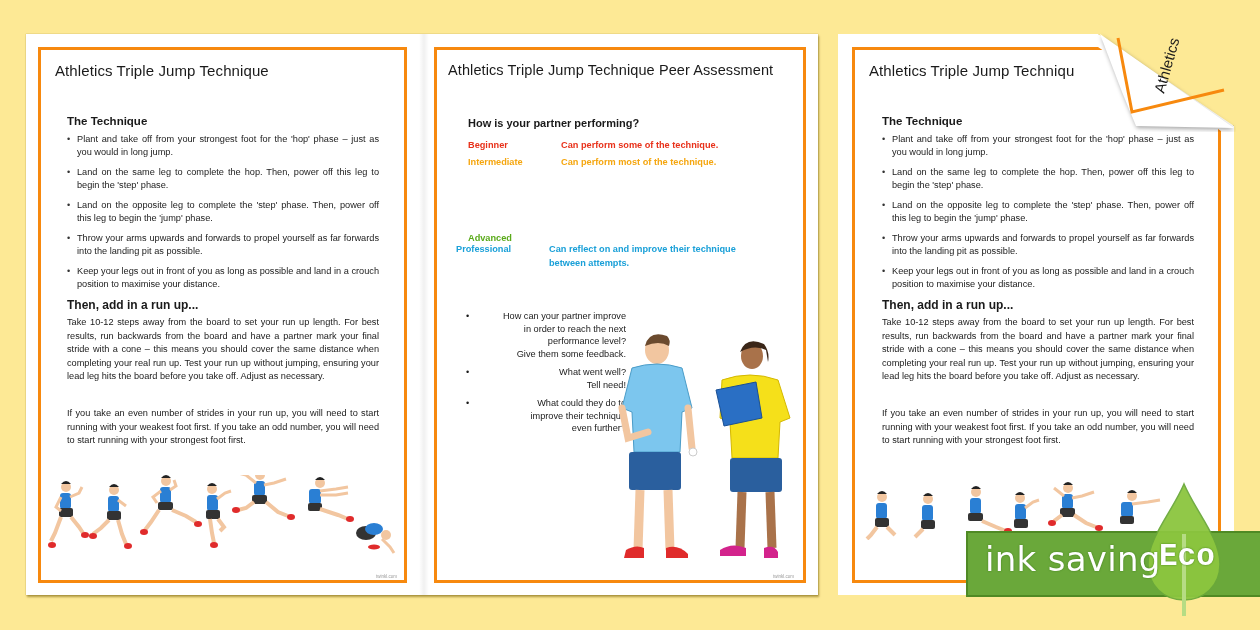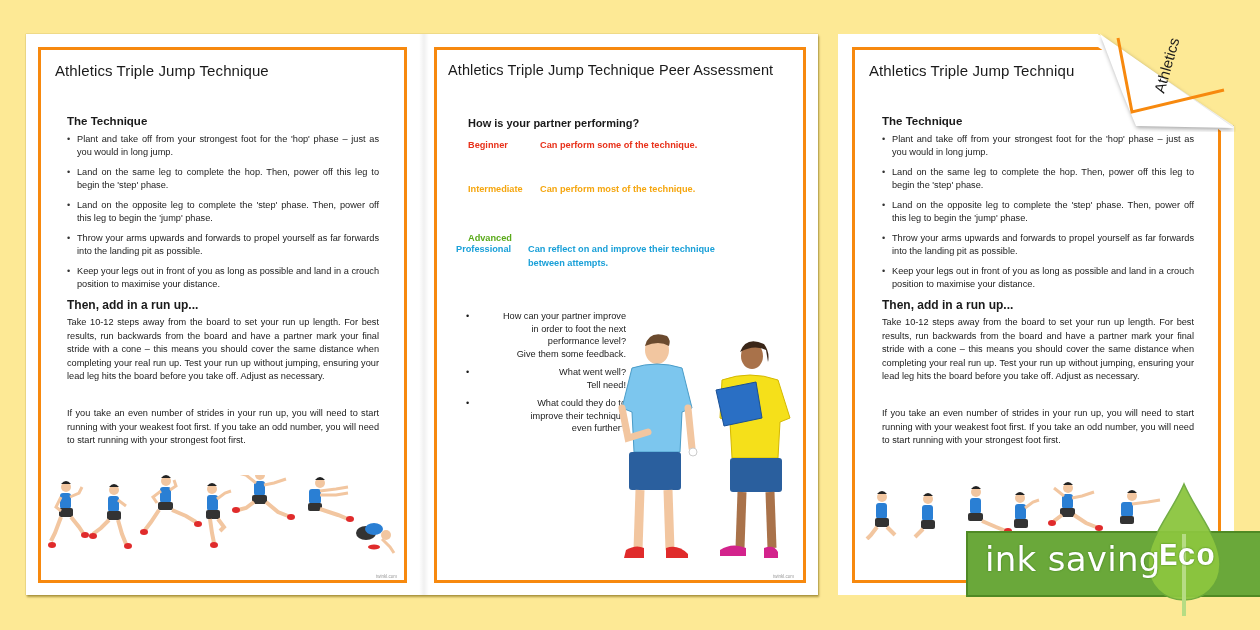--- a/index.html
+++ b/index.html
@@ -67,20 +67,21 @@
       position: absolute;
       font-size: 4.5px;
       color: #9a9a9a;
     }
     .level-row {
       position: absolute;
       font-size: 9.2px;
       line-height: 13.5px;
       font-weight: bold;
       display: flex;
+      gap: 21px;
     }
     .level-row .lvl { width: 72px; }
     .level-row .desc { width: 190px; }
     .q-list {
       position: absolute;
       list-style: none;
       font-size: 9.2px;
       line-height: 12.5px;
     }
     .q-list li { position: relative; padding-left: 11px; margin-bottom: 6px; text-align: right; }
@@ -234,36 +235,36 @@
 <div class="page-title" style="left:448px; top:62px; font-size:14.5px;">
   <span>Athletics Triple Jump Technique </span><b>Peer Assessment</b>
 </div>
 
 <div class="section-head" style="left:468px; top:117px; font-size:11px;">How is your partner performing?</div>
 
 <div class="level-row" style="left:468px; top:139px; color:#e8311a;">
   <span class="lvl">Beginner</span>
   <span class="desc">Can perform some of the technique.</span>
 </div>
-<div class="level-row" style="left:468px; top:183px; color:#f5a60f;">
+<div class="level-row" style="left:468px; top:156px; color:#f5a60f;">
   <span class="lvl">Intermediate</span>
   <span class="desc">Can perform most of the technique.</span>
 </div>
 <div class="level-row" style="left:468px; top:208px; color:#5aaa1a;margin-top:24px;">
   <span class="lvl">Advanced</span>
 </div>
 <div class="level-row" style="left:456px; top:243px; color:#1aa0d8;">
   <span class="lvl">Professional</span>
   <span class="desc" style="width:205px;">Can reflect on and improve their technique between attempts.</span>
 </div>
 
 <ul class="q-list" style="left:466px; top:310px; width:160px;">
   <li>
     <span>How can your partner improve</span>
-    <span>in order to foot the next</span>
+    <span>in order to reach the next</span>
     <span>performance level?</span>
     <span>Give them some feedback.</span>
   </li>
   <li>
     <span>What went well?</span>
     <span>Tell need!</span>
   </li>
   <li>
     <span>What could they do to</span>
     <span>improve their technique</span>

